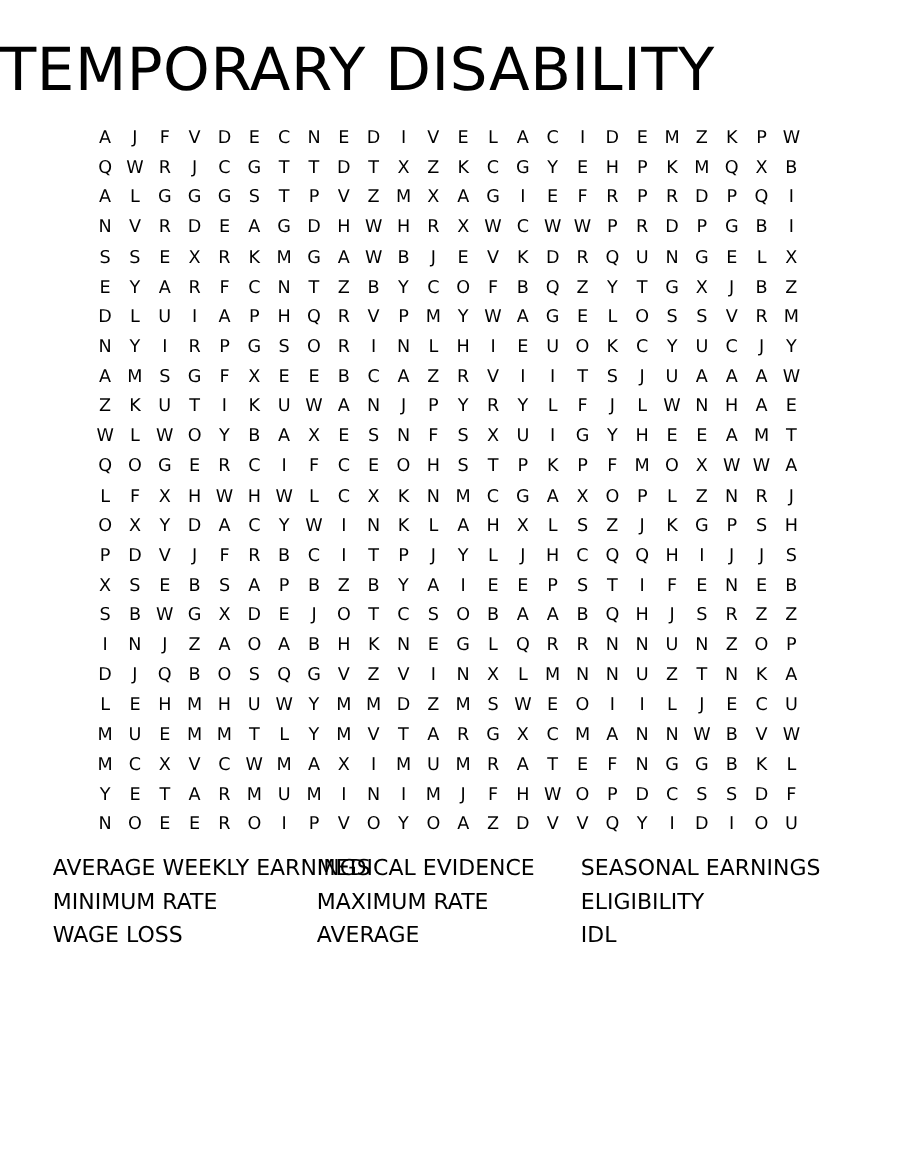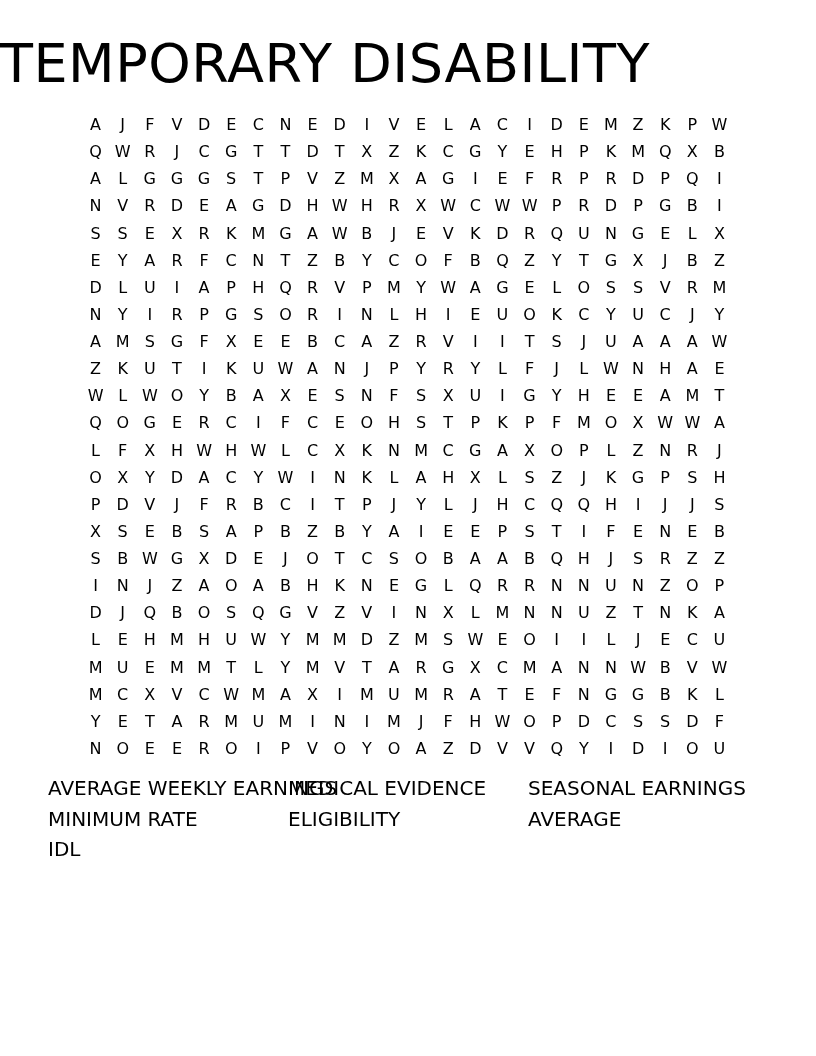--- a/index.html
+++ b/index.html
@@ -639,16 +639,18 @@
     <span class="cell">I</span>
     <span class="cell">O</span>
     <span class="cell">U</span>
   </div>
 
 <div class="words" id="word-list">
     <div class="word">AVERAGE WEEKLY EARNINGS</div>
     <div class="word">MEDICAL EVIDENCE</div>
     <div class="word">SEASONAL EARNINGS</div>
     <div class="word">MINIMUM RATE</div>
+    <div class="word">MAXIMUM RATE</div>
     <div class="word">ELIGIBILITY</div>
+    <div class="word">WAGE LOSS</div>
     <div class="word">AVERAGE</div>
     <div class="word">IDL</div>
   </div>
 
 </body></html>

